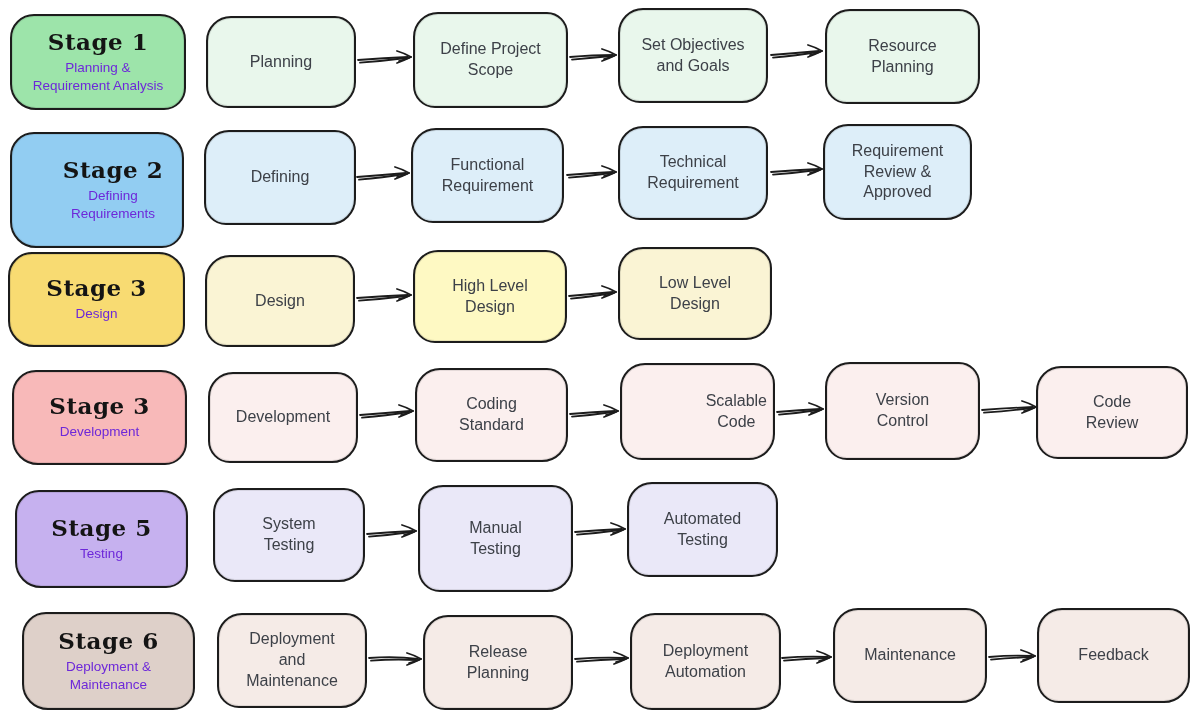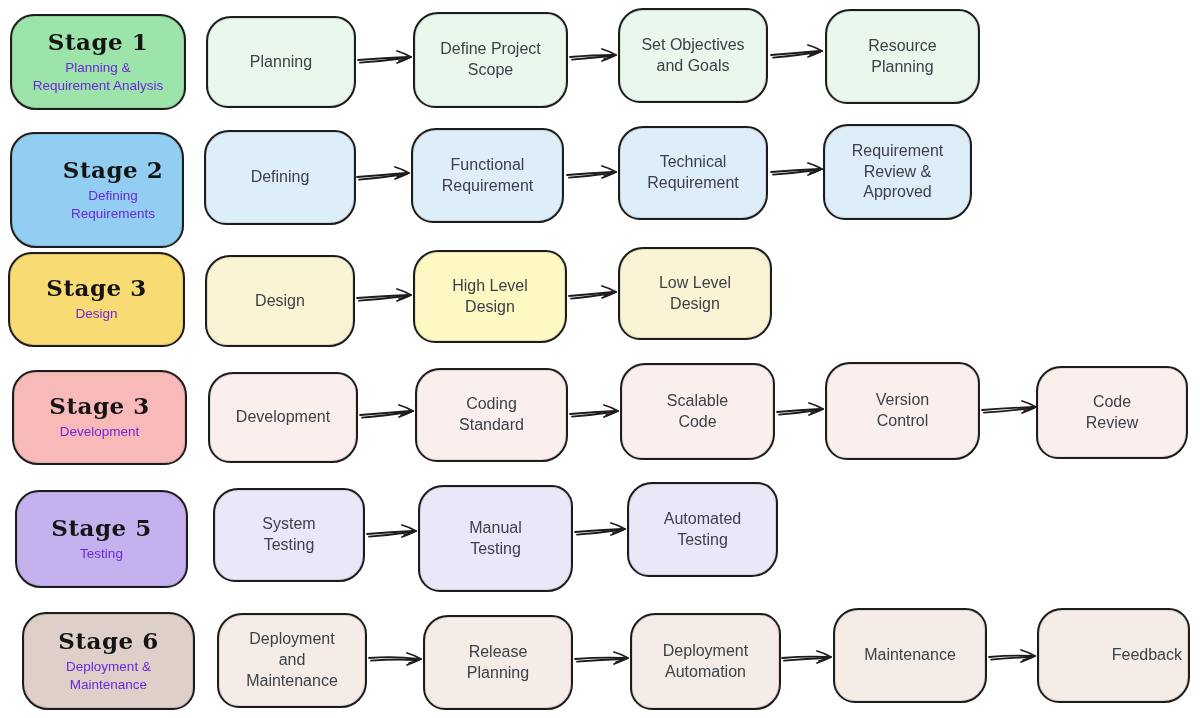--- a/index.html
+++ b/index.html
@@ -239,21 +239,21 @@
     <div class="stage-title">Stage 3</div>
     <div class="stage-sub">Development</div>
   </div>
   <div class="box" style="left: 208px; top: 372px; width: 150px; height: 91px; background-color: rgb(251, 239, 238); border-color: rgb(28, 28, 28);">
     <span class="step-label">Development</span>
   </div>
   <div class="box" style="left: 415px; top: 368px; width: 153px; height: 94px; background-color: rgb(251, 239, 238); border-color: rgb(28, 28, 28);">
     <span class="step-label">Coding
 Standard</span>
   </div>
-  <div class="box" style="left: 620px; top: 363px; width: 155px; height: 97px; background-color: rgb(251, 239, 238); border-color: rgb(28, 28, 28);">
+  <div class="box" style="left: 620px; top: 363px; width: 155px; height: 97px; background-color: rgb(251, 239, 238); border-color: rgb(28, 28, 28); justify-content: flex-end;">
     <span class="step-label">Scalable
 Code</span>
   </div>
   <div class="box" style="left: 825px; top: 362px; width: 155px; height: 98px; background-color: rgb(251, 239, 238); border-color: rgb(28, 28, 28);">
     <span class="step-label">Version
 Control</span>
   </div>
   <div class="box" style="left: 1036px; top: 366px; width: 152px; height: 93px; background-color: rgb(251, 239, 238); border-color: rgb(28, 28, 28);">
     <span class="step-label">Code
 Review</span>
@@ -290,17 +290,17 @@
     <span class="step-label">Release
 Planning</span>
   </div>
   <div class="box" style="left: 630px; top: 613px; width: 151px; height: 97px; background-color: rgb(245, 235, 231); border-color: rgb(28, 28, 28);">
     <span class="step-label">Deployment
 Automation</span>
   </div>
   <div class="box" style="left: 833px; top: 608px; width: 154px; height: 95px; background-color: rgb(245, 235, 231); border-color: rgb(28, 28, 28);">
     <span class="step-label">Maintenance</span>
   </div>
-  <div class="box" style="left: 1037px; top: 608px; width: 153px; height: 95px; background-color: rgb(245, 235, 231); border-color: rgb(28, 28, 28); justify-content: flex-end;">
+  <div class="box" style="left: 1037px; top: 608px; width: 153px; height: 95px; background-color: rgb(245, 235, 231); border-color: rgb(28, 28, 28);">
     <span class="step-label">Feedback</span>
   </div>
 
 </div>
 
 </body></html>

